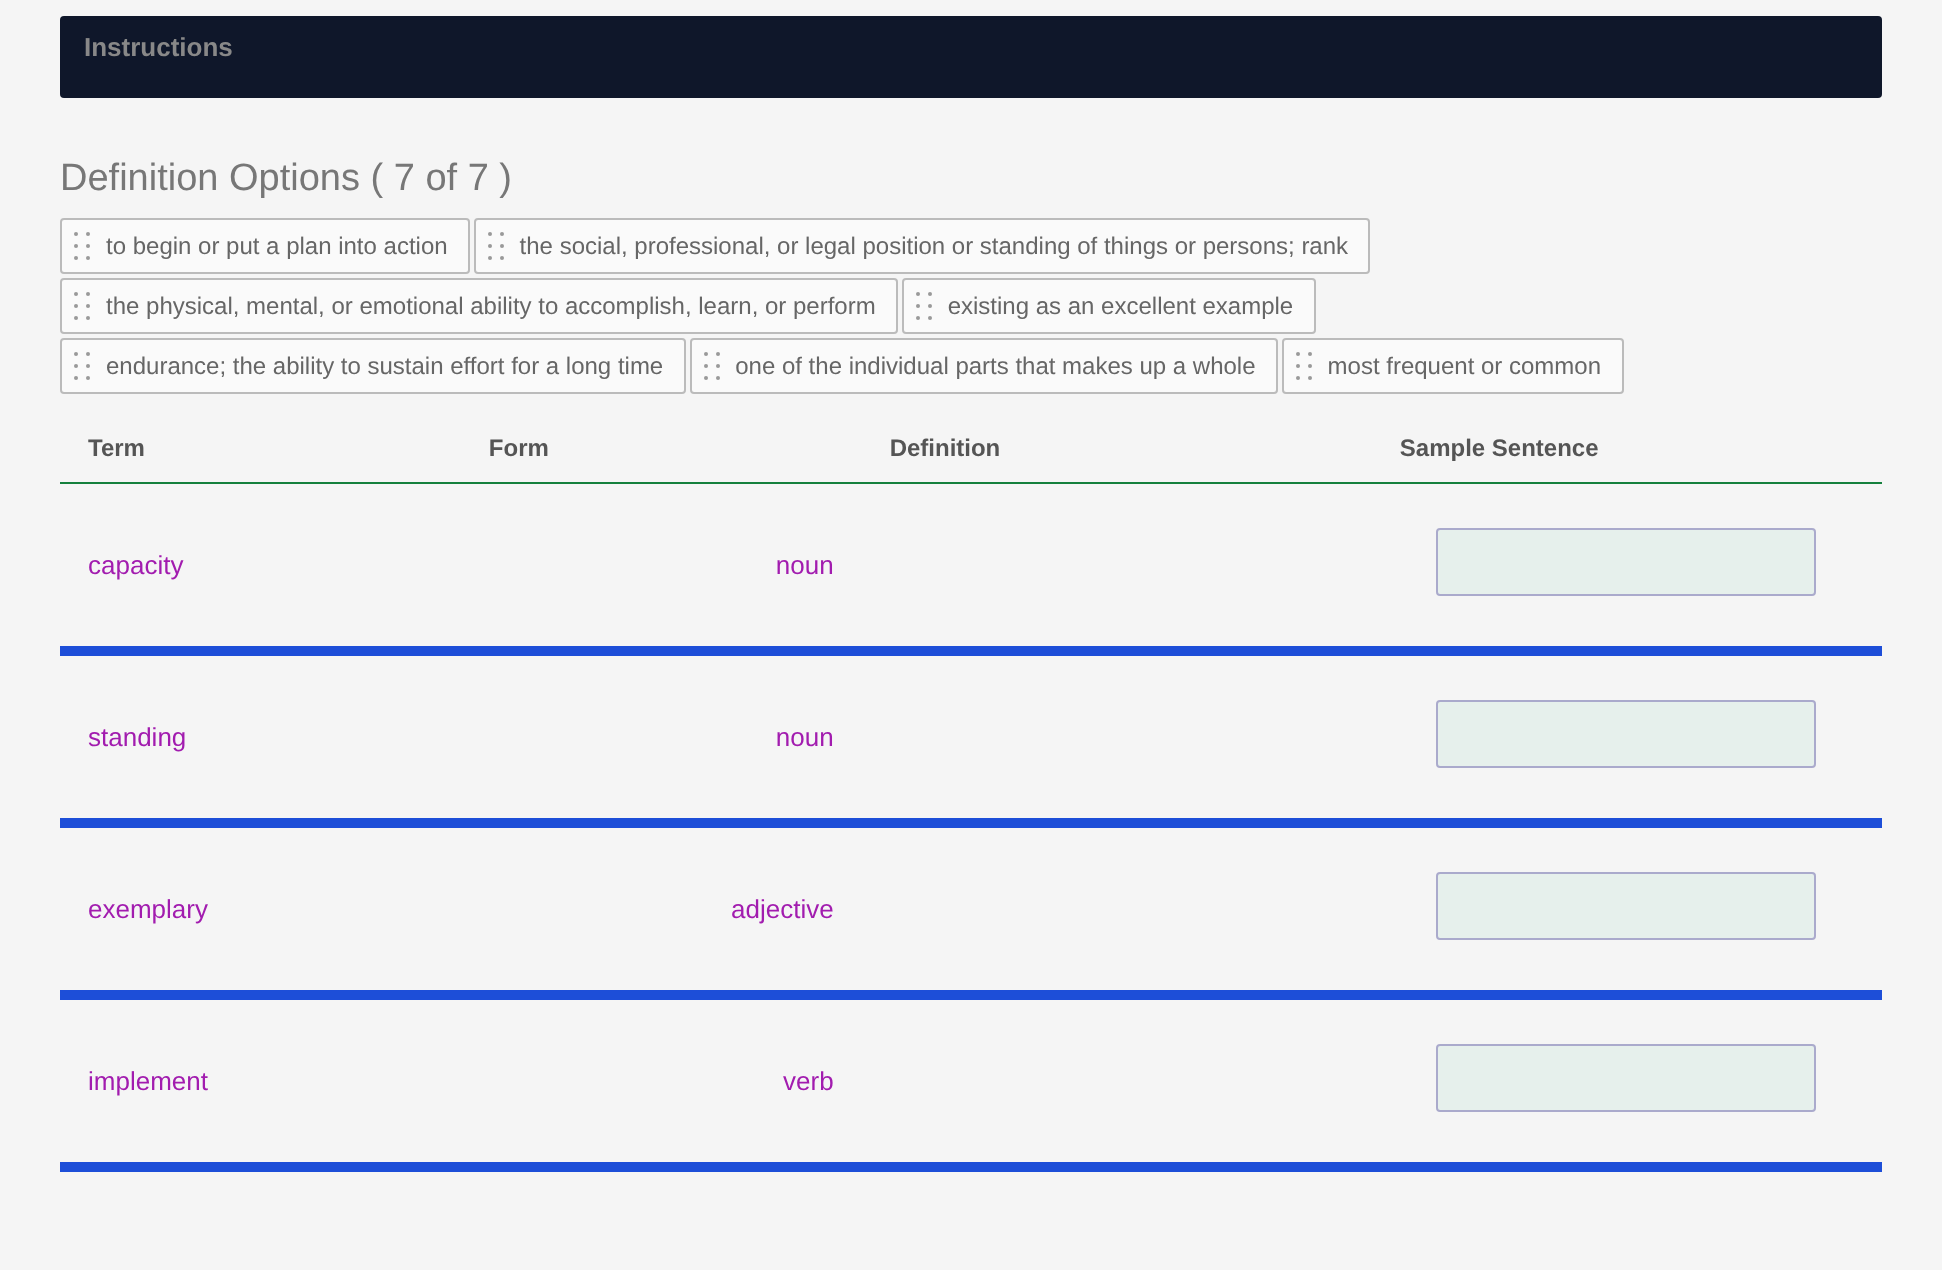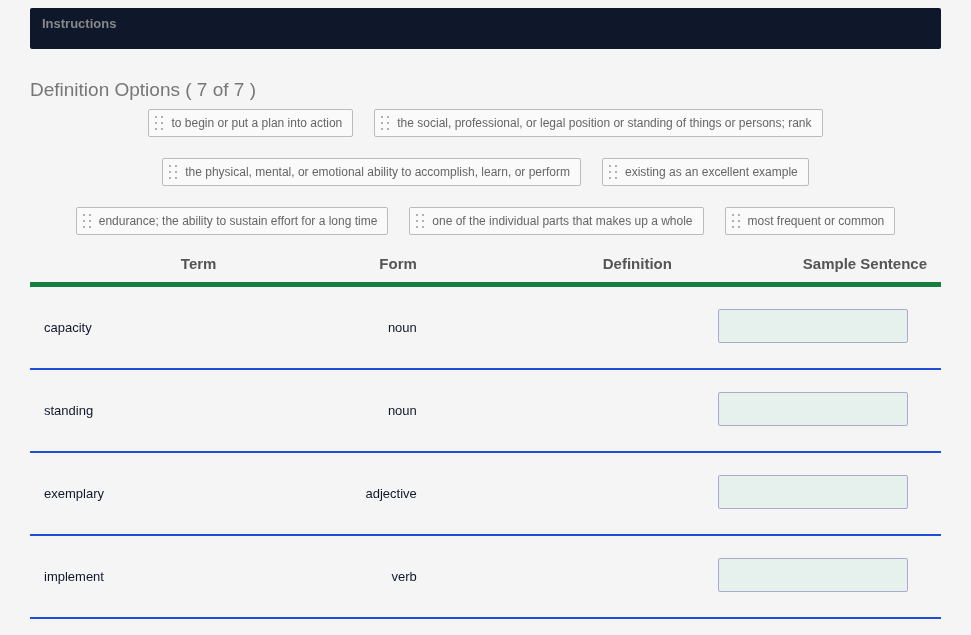--- a/index.html
+++ b/index.html
@@ -32,22 +32,21 @@
       line-height: 1.5;
     }
     .options-label {
       font-size: 19px;
       color: #777;
       margin-bottom: 8px;
     }
     .options-row {
       display: flex;
       flex-wrap: wrap;
-      gap: 21px;
-      justify-content: center;
+      gap: 2px;
     }
     .option-chip {
       display: inline-flex;
       align-items: center;
       border: 1px solid #bbb;
       background: #fafafa;
       padding: 6px 10px 6px 6px;
       font-size: 12px;
       color: #666;
       border-radius: 2px;
@@ -70,32 +69,32 @@
       height: 2px;
       background: #999;
       border-radius: 50%;
     }
     table.vocab {
       width: 100%;
       border-collapse: collapse;
       margin-top: 10px;
     }
     table.vocab th {
-      font-size: 15px;
+      font-size: 12px;
       font-weight: 600;
       color: #555;
       padding: 10px 14px;
-      text-align: right;
-      border-bottom: 5px solid #15803d;
+      text-align: left;
+      border-bottom: 1px solid #15803d;
     }
     table.vocab td {
       font-size: 13px;
-      color: #0f172a;
+      color: #a21caf;
       padding: 22px 14px;
-      border-bottom: 2px solid #1d4ed8;
+      border-bottom: 5px solid #1d4ed8;
       vertical-align: middle;
       margin-top: 25px;
     }
     .term-col { width: 22%; text-align: left; padding-left: 8px;}
     .form-col { width: 22%; text-align: right; }
     .def-col { width: 28%; text-align: center; }
     .sent-col { width: 28%; text-align: center; }
     .drop-target {
       min-height: 34px;
     }

